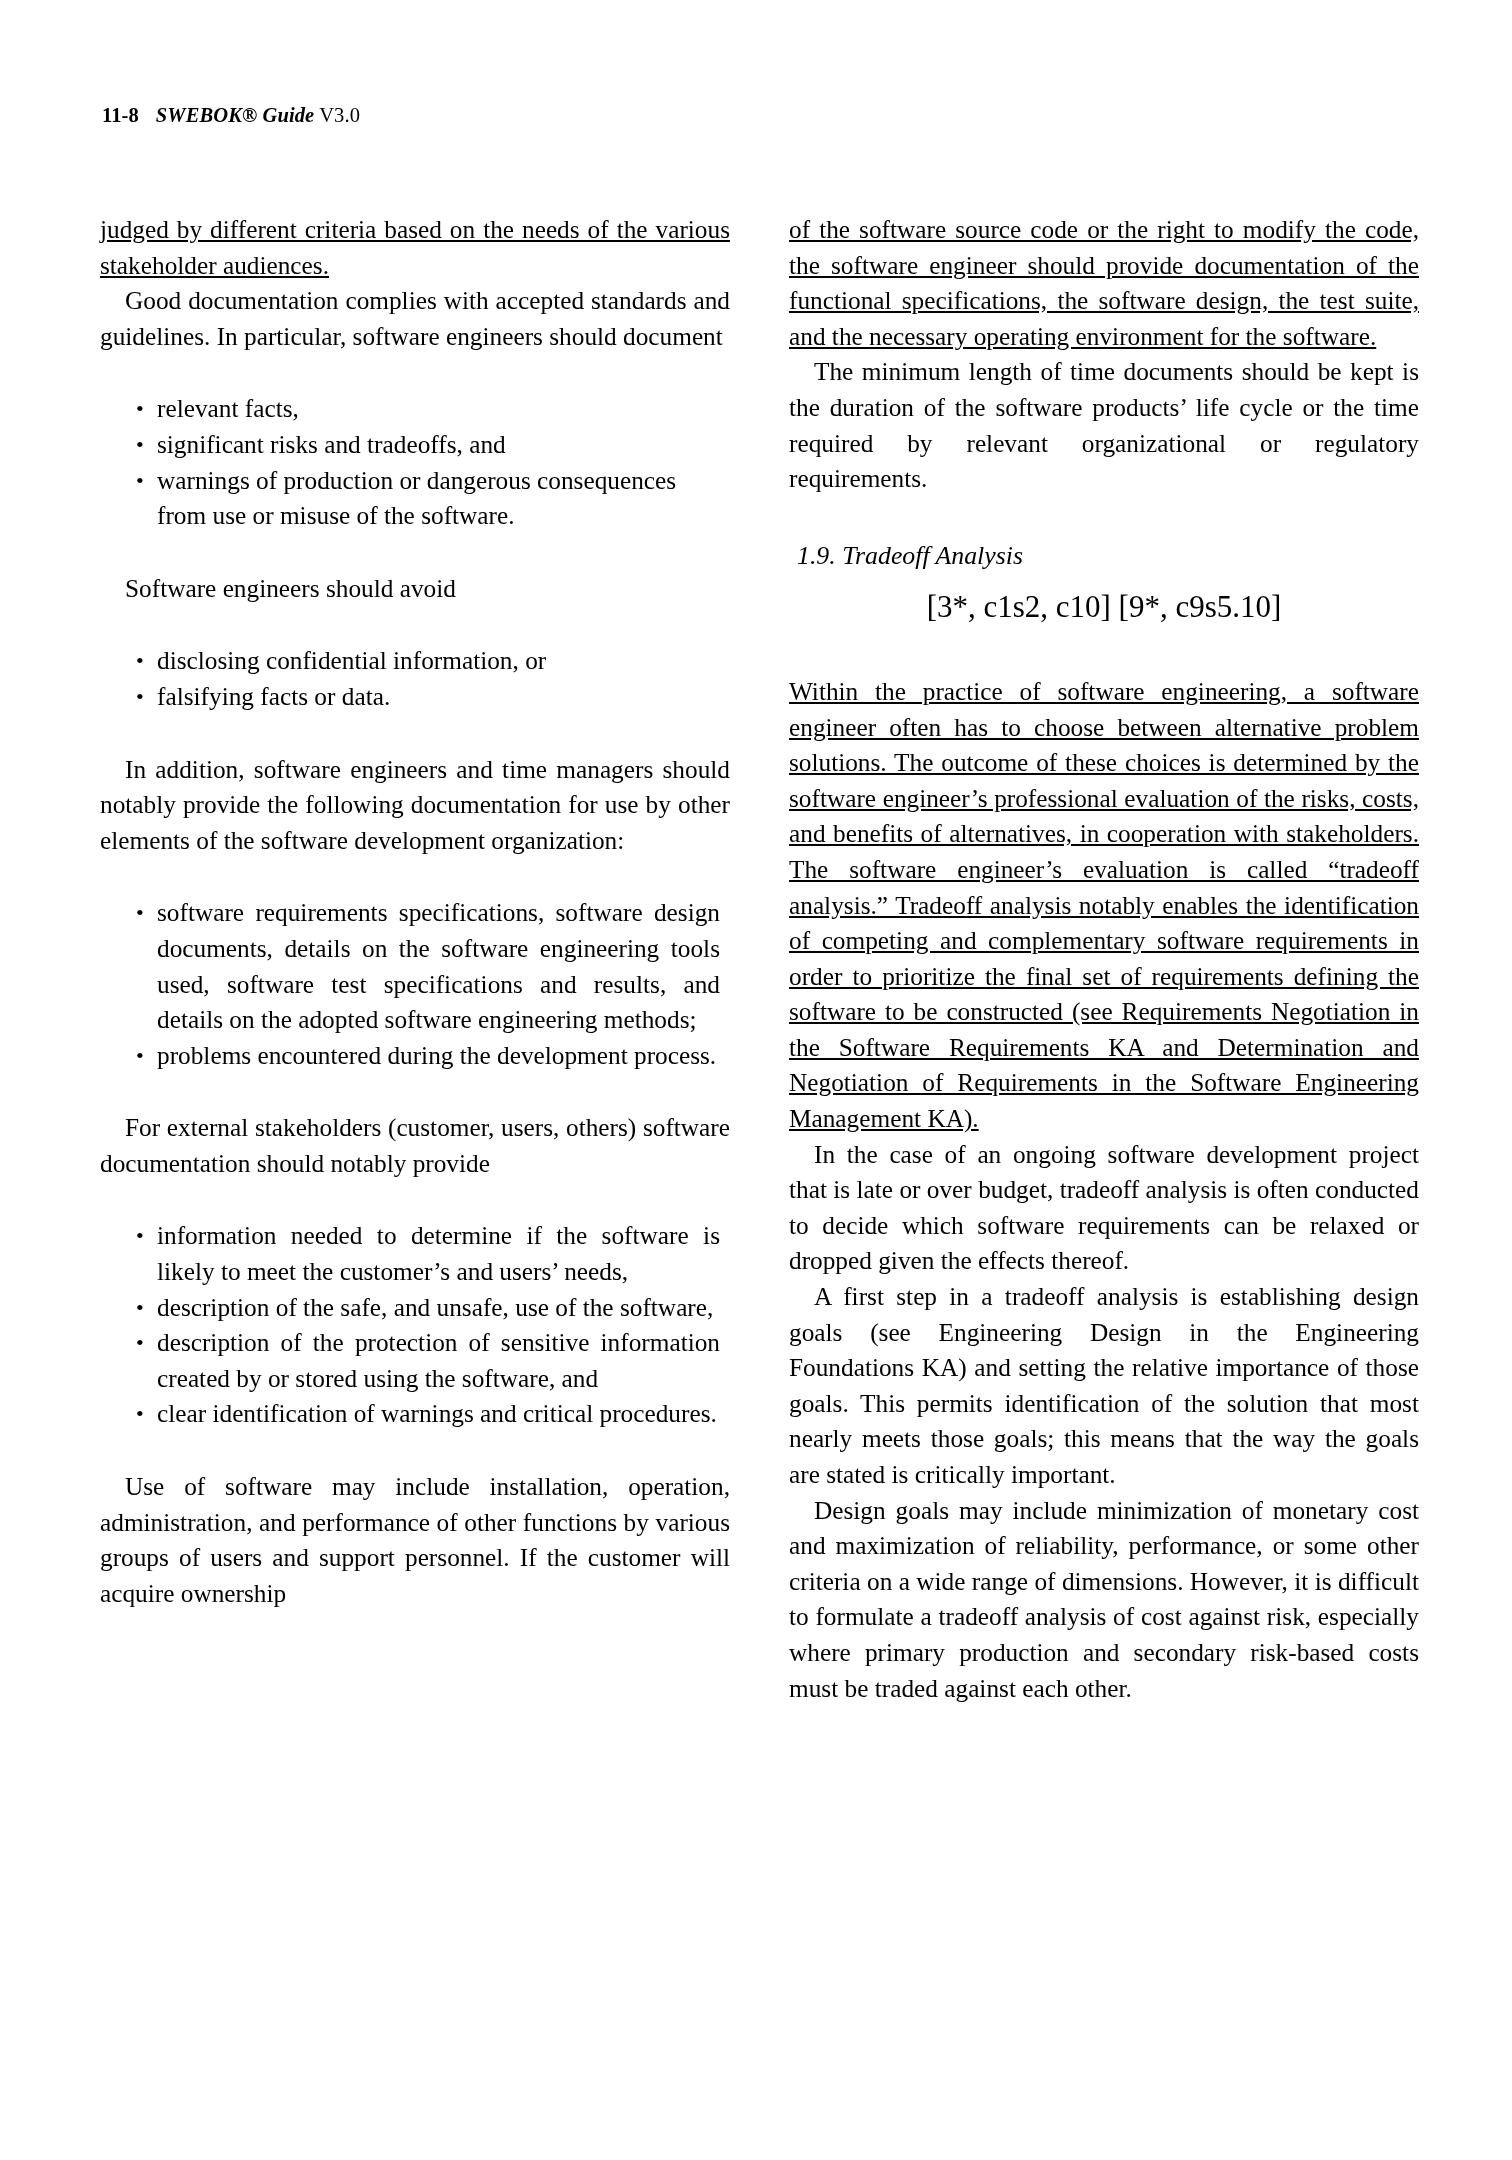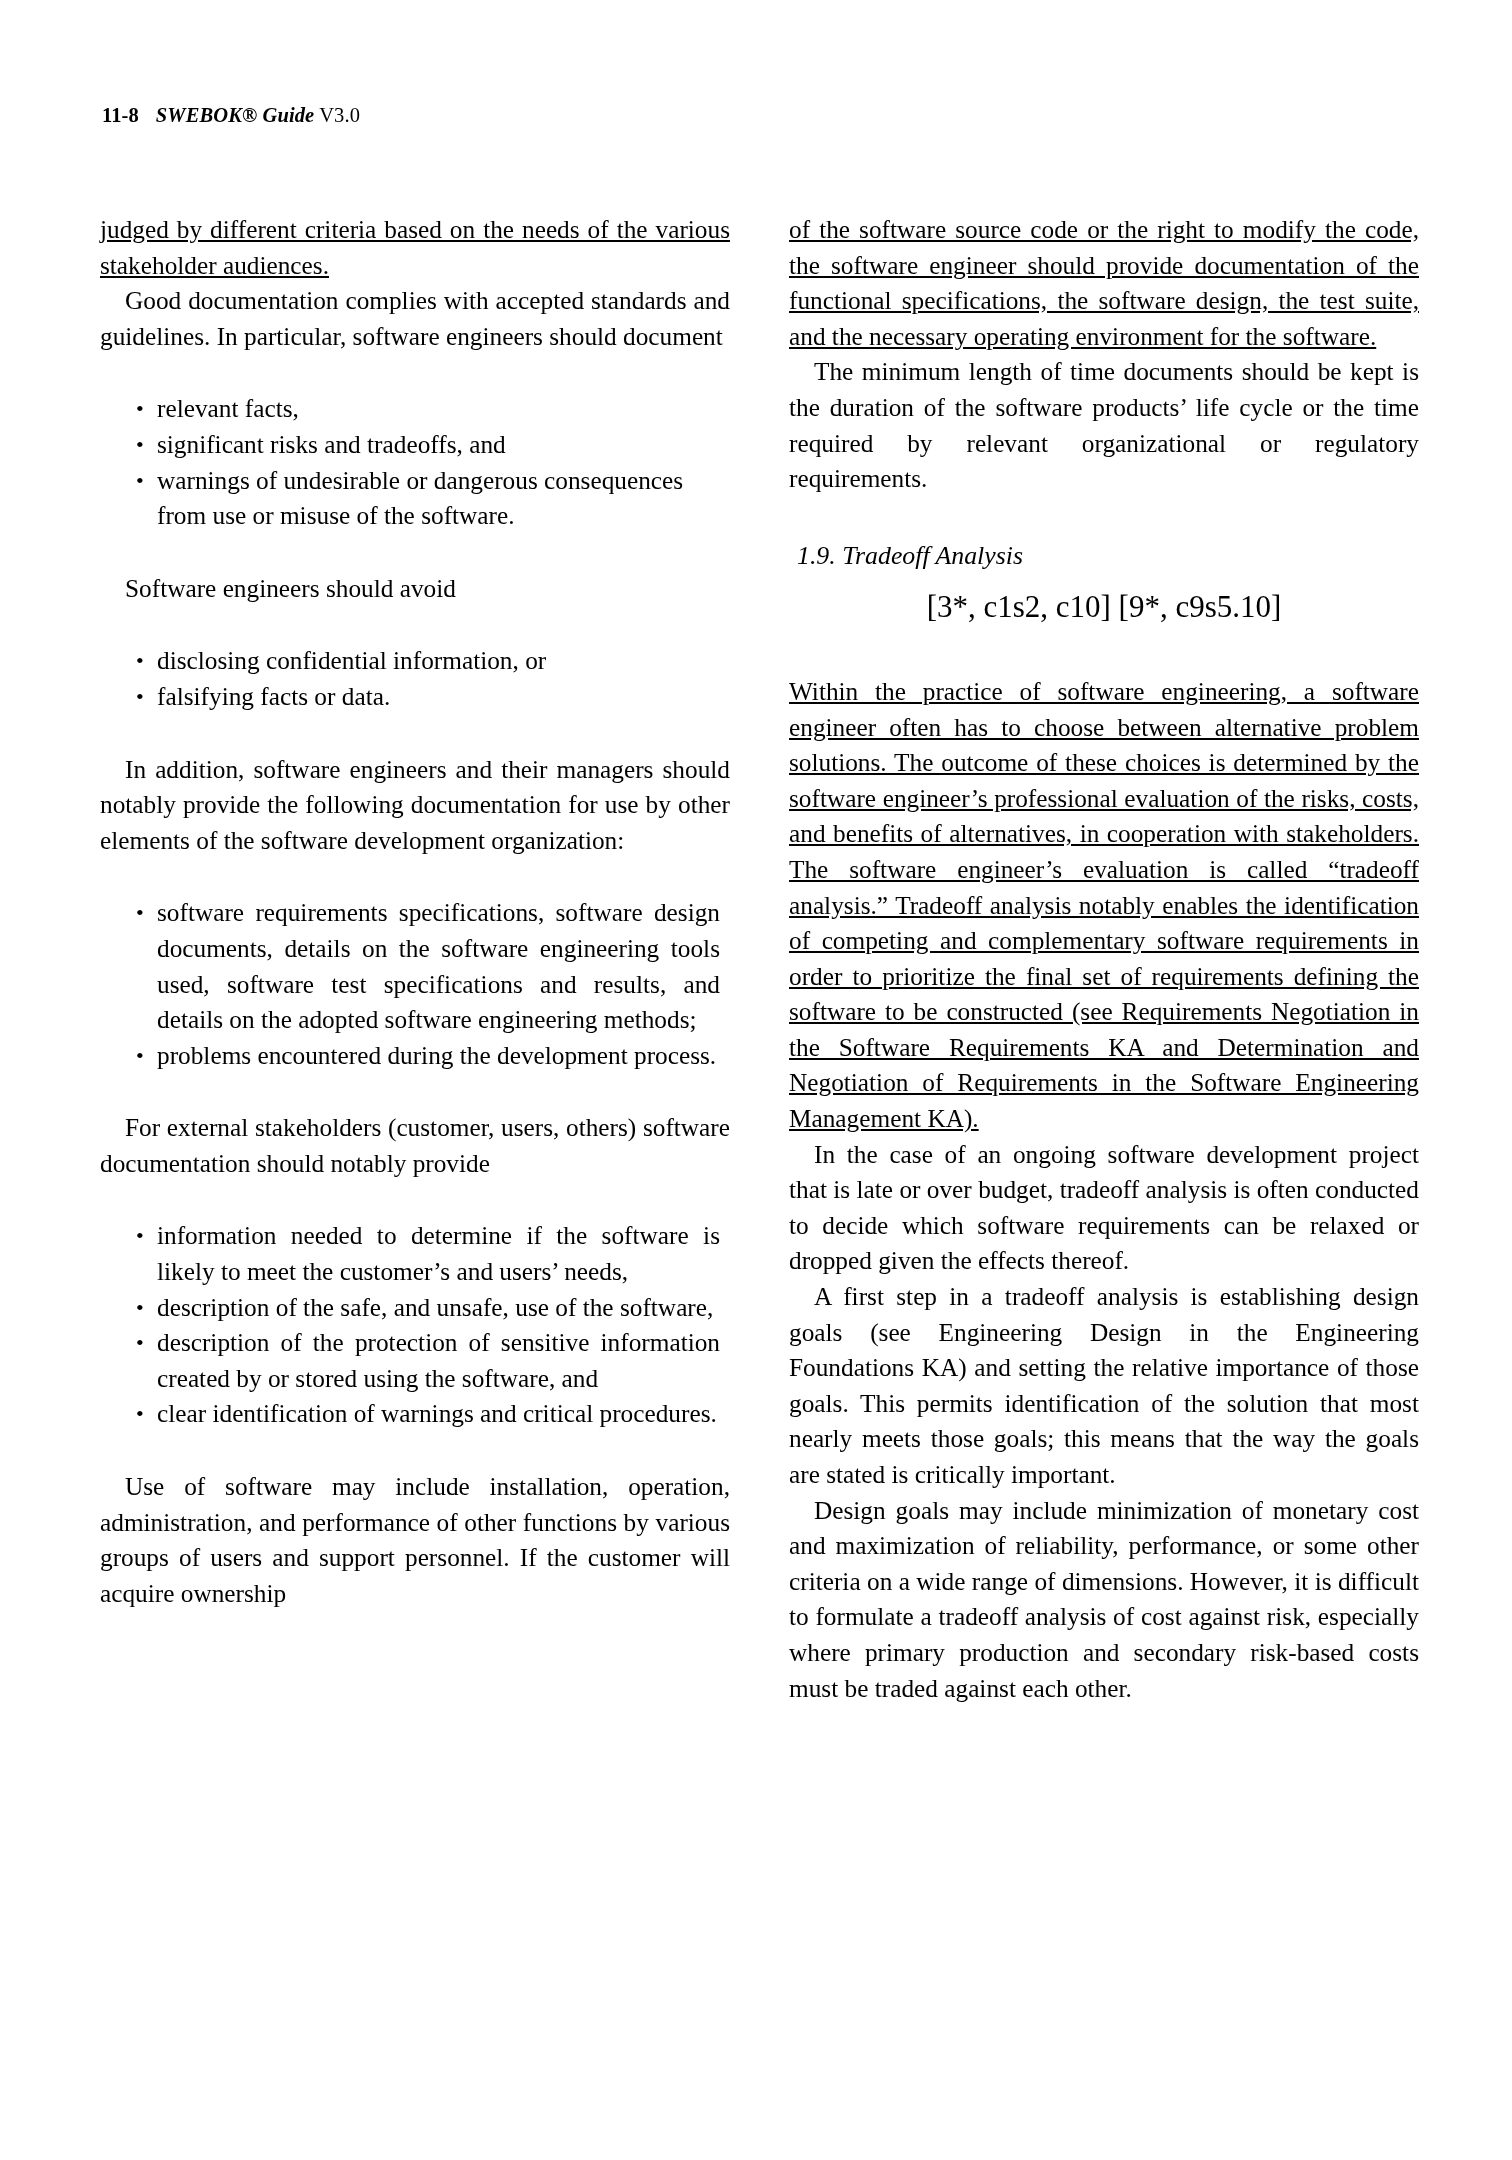--- a/index.html
+++ b/index.html
@@ -123,37 +123,37 @@
 
       <p class="flow">judged by different criteria based on the needs of the various stakeholder audiences.</p>
 
       <p class="indent">Good documentation complies with accepted standards and guidelines. In particular, software engineers should document</p>
 
       <div class="spacer-md"></div>
 
       <ul class="bullets tight">
         <li>relevant facts,</li>
         <li>significant risks and tradeoffs, and</li>
-        <li>warnings of undesirable or dangerous consequences from use or misuse of the software.</li>
+        <li>warnings of production or dangerous consequences from use or misuse of the software.</li>
       </ul>
 
       <div class="spacer-md"></div>
 
       <p class="indent">Software engineers should avoid</p>
 
       <div class="spacer-md"></div>
 
       <ul class="bullets tight">
         <li>disclosing confidential information, or</li>
         <li>falsifying facts or data.</li>
       </ul>
 
       <div class="spacer-md"></div>
 
-      <p class="indent">In addition, software engineers and their managers should notably provide the following documentation for use by other elements of the software development organization:</p>
+      <p class="indent">In addition, software engineers and time managers should notably provide the following documentation for use by other elements of the software development organization:</p>
 
       <div class="spacer-md"></div>
 
       <ul class="bullets">
         <li>software requirements specifications, software design documents, details on the software engineering tools used, software test specifications and results, and details on the adopted software engineering methods;</li>
         <li>problems encountered during the development process.</li>
       </ul>
 
       <div class="spacer-md"></div>
 

